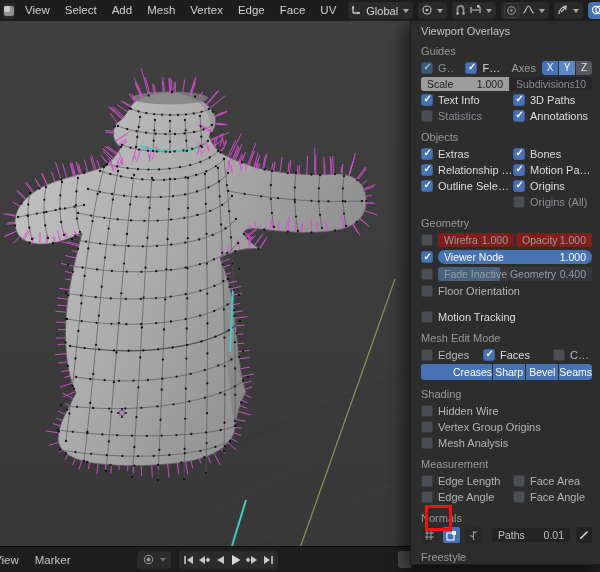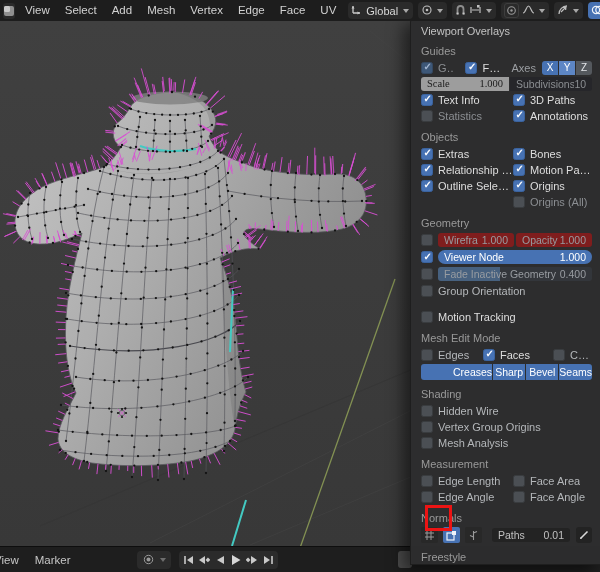--- a/index.html
+++ b/index.html
@@ -68,21 +68,21 @@
   .axbtn.on2{background:#5d86c5;color:#fff;}
   .slider{height:14px;border-radius:3px;display:flex;justify-content:space-between;
           align-items:center;padding:0 6px;background:#232323;font-size:10.5px;color:#c0c0c0;min-width:0;}
   .slider span{white-space:nowrap;overflow:hidden;}
   .slider.light{background:#9d9d9d;color:#1b1b1b;}
   .slider.blue{background:#4772b3;color:#fff;border-radius:7px;}
   .slider.dis{background:#7f1d1d;color:#989ca1;}
   .slider.part{background:linear-gradient(90deg,#47617f 0 40%,#33363b 40%);color:#989ca1;}
   .pairgrp{display:flex;gap:1px;width:100%;}
   .pairgrp .slider{border-radius:0;}
-  .pairgrp .slider:first-child{border-radius:3px 0 0 3px;width:88px;flex:0 0 auto;font-family:Liberation Serif, serif;}
+  .pairgrp .slider:first-child{border-radius:3px 0 0 3px;width:88px;flex:0 0 auto;}
   .pairgrp .slider:last-child{border-radius:0 3px 3px 0;flex:1;background:#26262a;}
   .srow{display:flex;align-items:center;gap:4px;height:16px;margin:1px 0;}
   .srow .cb{margin-right:1px;}
   .dpair{display:flex;gap:2px;flex:1;min-width:0;}
   .dpair .slider{flex:1;}
   .btnrow{display:flex;gap:1px;height:16px;margin:2px 0;}
   .bbtn{flex:1;background:#4772b3;color:#fff;display:flex;align-items:center;
         justify-content:center;font-size:10.5px;}
   .bbtn:first-child{border-radius:3px 0 0 3px;padding-left:32px;}
   .bbtn:last-child{border-radius:0 3px 3px 0;}
@@ -1224,21 +1224,21 @@
     <div class="srow">
       <span class="cb"></span>
       <div class="slider part" style="flex:1;">
         <span>Fade Inactive Geometry</span>
           <span>0.400</span>
       </div>
     </div>
     <div class="row">
       <label class="opt mid">
         <span class="cb"></span>
-        <span class="lbl">Group Orientation</span>
+        <span class="lbl">Floor Orientation</span>
       </label>
     </div>
     <div class="row" style="margin-top:11px;">
       <label class="opt">
         <span class="cb"></span>
         <span class="lbl">Motion Tracking</span>
       </label>
     </div>
 
     <div class="sec">Mesh Edit Mode</div>

